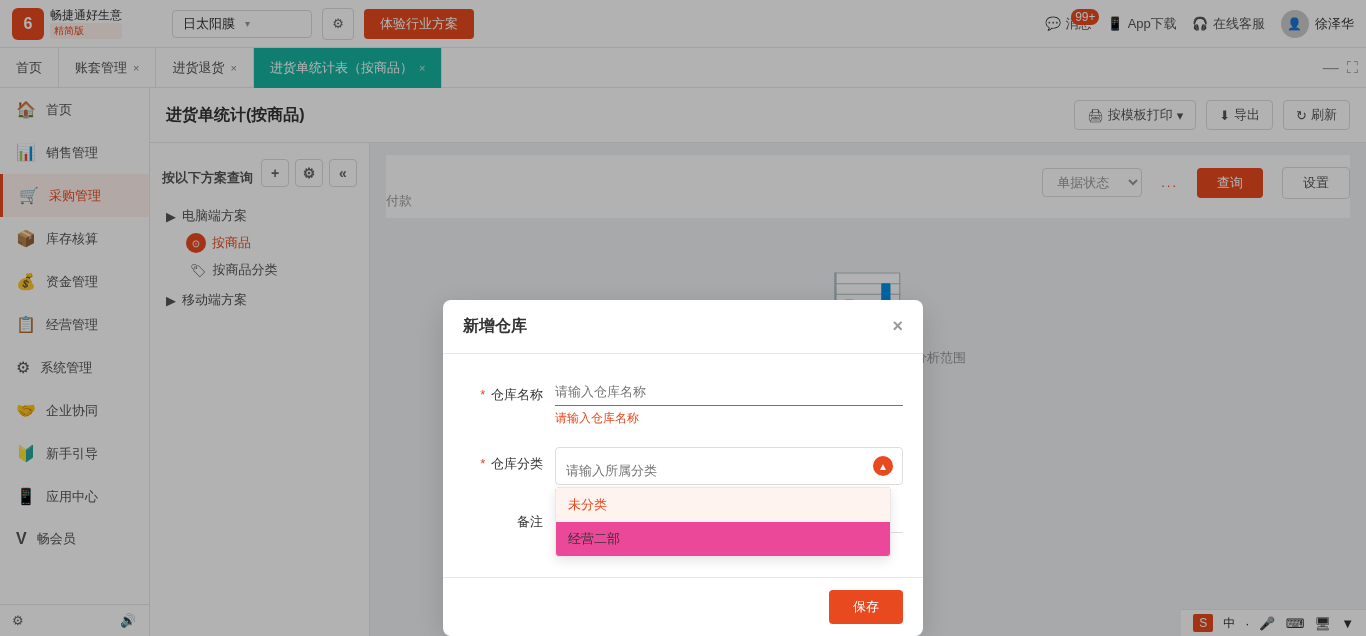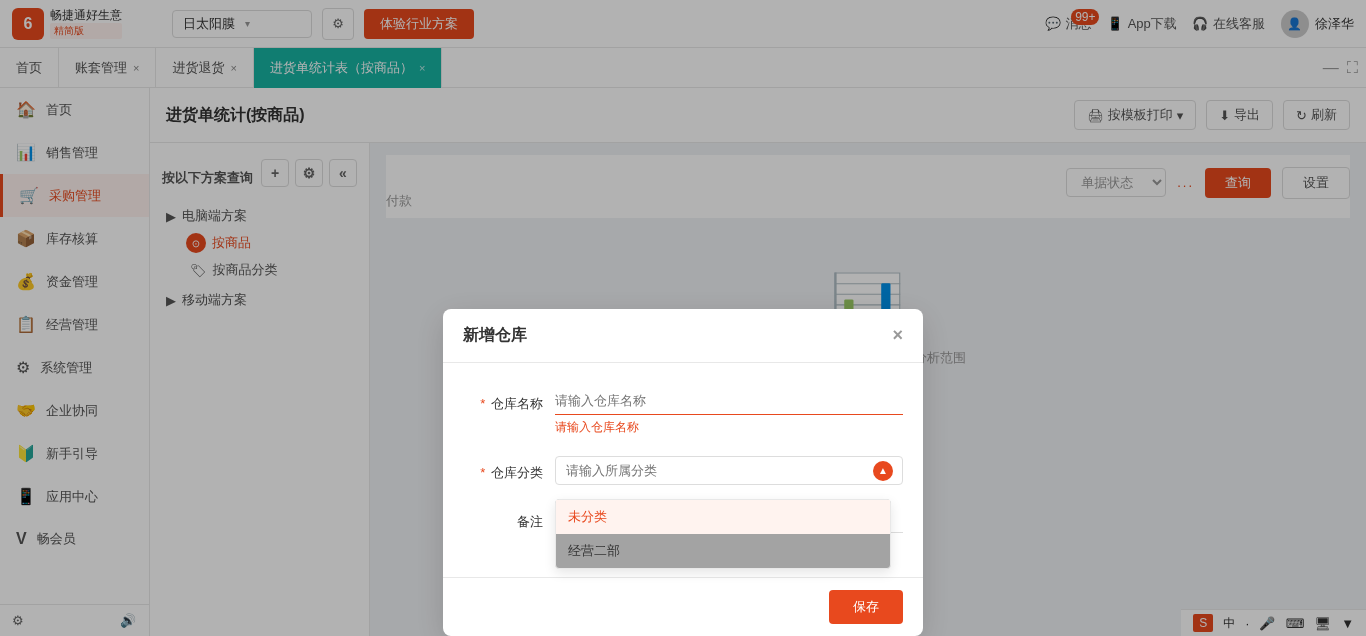--- a/index.html
+++ b/index.html
@@ -140,55 +140,55 @@
     .form-field { flex: 1; }
     .form-input {
       width: 100%; border: none; border-bottom: 1px solid #ddd; padding: 6px 0;
       font-size: 13px; outline: none; color: #333;
     }
     .form-input.error { border-bottom-color: #e8491e; }
     .error-msg { color: #e8491e; font-size: 12px; margin-top: 4px; }
 
     .form-select-wrap { position: relative; }
     .form-select-input {
-      width: 100%; border: 1px solid #ddd; border-radius: 4px; padding: 6px 32px 6px 10px;
+      width: 100%; border: 1px solid #ddd; border-radius: 4px; padding: 15px 32px 6px 10px;
       font-size: 13px; outline: none; color: #999; cursor: pointer; background: #fff;
     }
     .form-select-arrow {
       position: absolute; right: 10px; top: 50%; transform: translateY(-50%);
       width: 20px; height: 20px; background: #e8491e; border-radius: 50%;
       display: flex; align-items: center; justify-content: center; color: #fff; font-size: 10px; cursor: pointer;
     }
 
     
     .dropdown-list {
-      position: absolute; top: 100%; left: 0; right: 12px; background: #a3a3a3;
+      position: absolute; top: 100%; left: 0; right: 12px; background: #ec4899;
       border: 1px solid #e8e8e8; border-radius: 4px; box-shadow: 0 4px 12px rgba(0,0,0,0.1);
-      z-index: 200; margin-top: 14px;
+      z-index: 200; margin-top: 2px;
     }
     .dropdown-item {
       padding: 8px 12px; cursor: pointer; font-size: 13px; color: #333;
     }
     .dropdown-item.selected { background: #fff3ef; color: #e8491e; }
 
     .dialog-footer { display: flex; justify-content: flex-end; padding: 12px 20px; border-top: 1px solid #e8e8e8; gap: 10px; }
     .btn-save { background: #e8491e; color: #fff; border: none; border-radius: 4px; padding: 8px 24px; cursor: pointer; font-size: 13px; }
 
     
     .sidebar-bottom {
       margin-top: auto; border-top: 1px solid #e8e8e8;
     }
 
     
     .toolbar-row {
       display: flex; align-items: center; justify-content: space-between;
       padding: 8px 16px; background: #fff;
     }
     .toolbar-left { display: flex; align-items: center; gap: 8px; margin-top: 37px; }
-    .toolbar-right { display: flex; align-items: center; gap: 11px; }
+    .toolbar-right { display: flex; align-items: center; gap: 19px; }
 
     
     .status-select {
       border: 1px solid #ddd; border-radius: 4px; padding: 5px 10px;
       font-size: 13px; color: #999; background: #fff; cursor: pointer; min-width: 100px;
     }
 
     
     .dots-btn { color: #e8491e; cursor: pointer; letter-spacing: 2px; }
 

